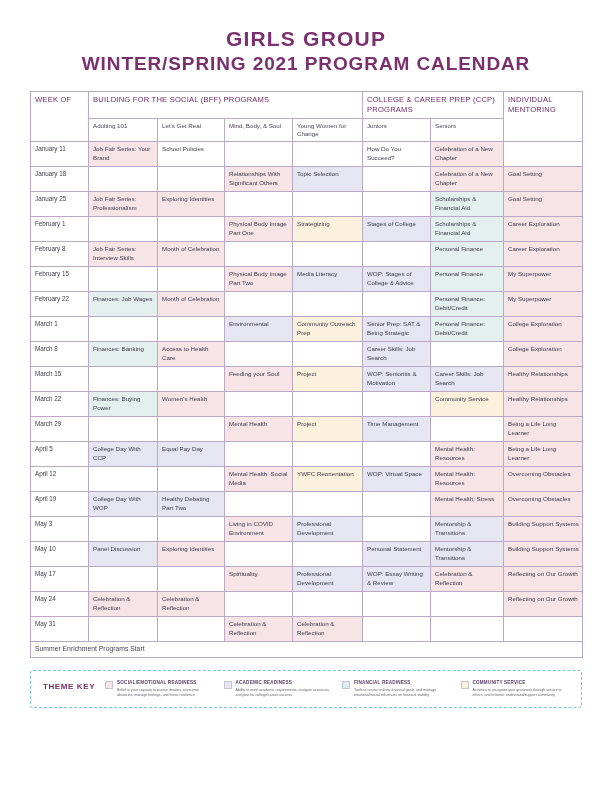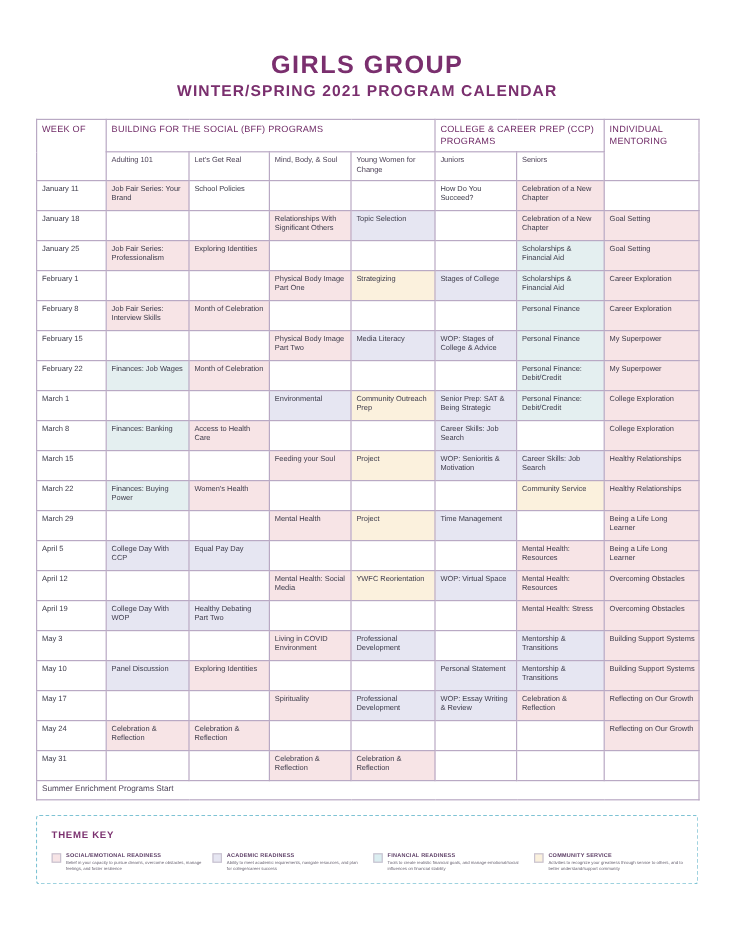--- a/index.html
+++ b/index.html
@@ -12,36 +12,36 @@
     height: 792px;
     font-family: "Liberation Sans", sans-serif;
     color: #3d3b4a;
     position: relative;
     overflow: hidden;
   }
   .page {
     width: 612px;
     height: 727px;
     box-sizing: border-box;
-    padding: 42px 30px 10px 30px;
+    padding: 26px 30px 10px 30px;
     position: relative;
   }
   .title-block {
     text-align: center;
     color: #7a2f6e;
     margin-bottom: 14px;
   }
   .title-line1 {
     font-size: 21px;
     font-weight: bold;
     letter-spacing: 1.2px;
     line-height: 1.25;
   }
   .title-line2 {
-    font-size: 13px;
+    font-size: 19px;
     font-weight: bold;
     letter-spacing: 0.9px;
     line-height: 1.3;
   }
 
   table.cal {
     border-collapse: collapse;
     width: 552px;
     table-layout: fixed;
     font-size: 6.2px;
@@ -93,21 +93,20 @@
   .theme-key {
     margin-top: 12px;
     border: 1.2px dashed #7ec3d4;
     border-radius: 3px;
     padding: 9px 10px 9px 12px;
     display: flex;
     align-items: flex-start;
     gap: 10px;
     width: 552px;
     box-sizing: border-box;
-    flex-direction: column;
   }
   .theme-key-title {
     color: #7a2f6e;
     font-weight: bold;
     font-size: 8px;
     letter-spacing: 0.6px;
     padding-top: 2px;
     white-space: nowrap;
   }
   .keys {

